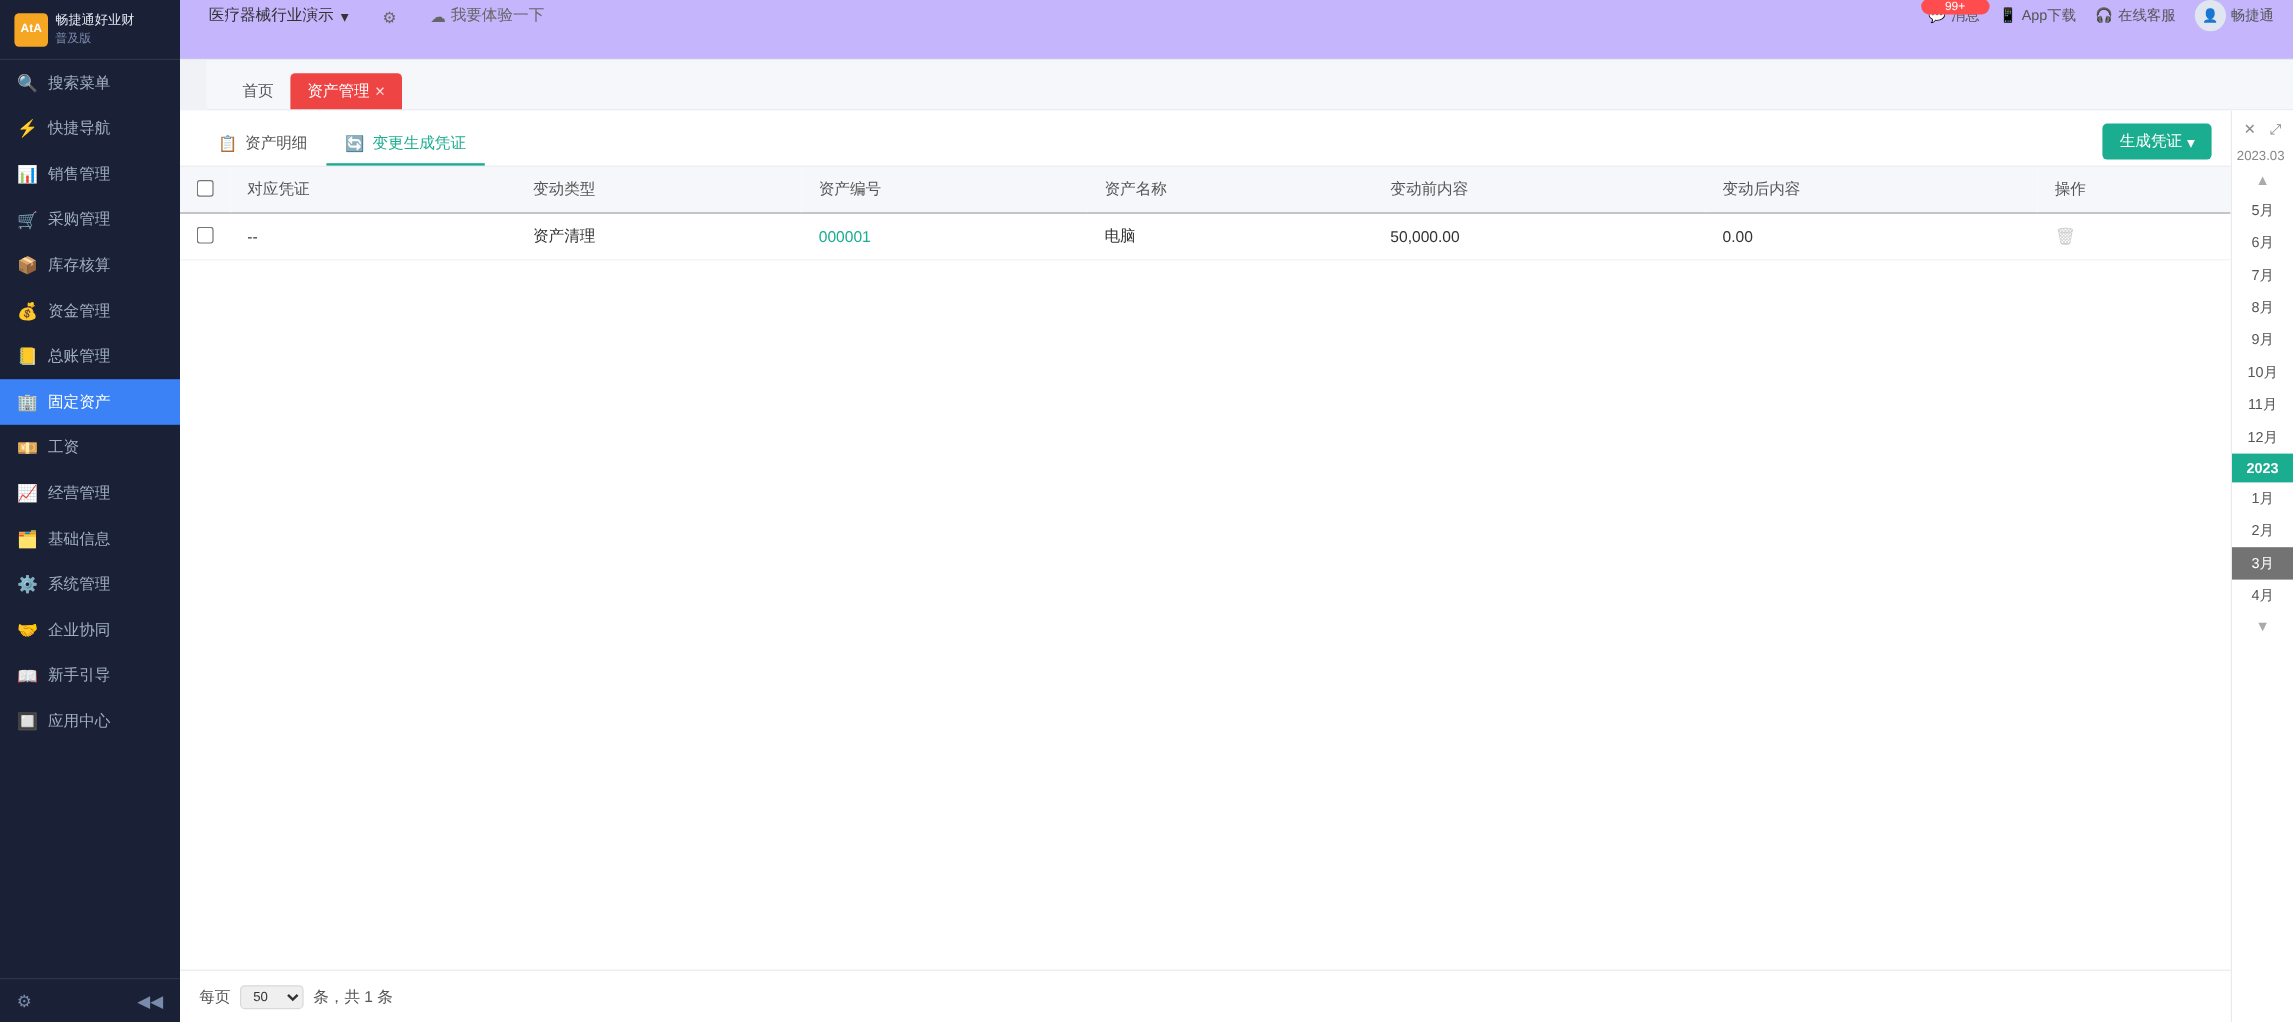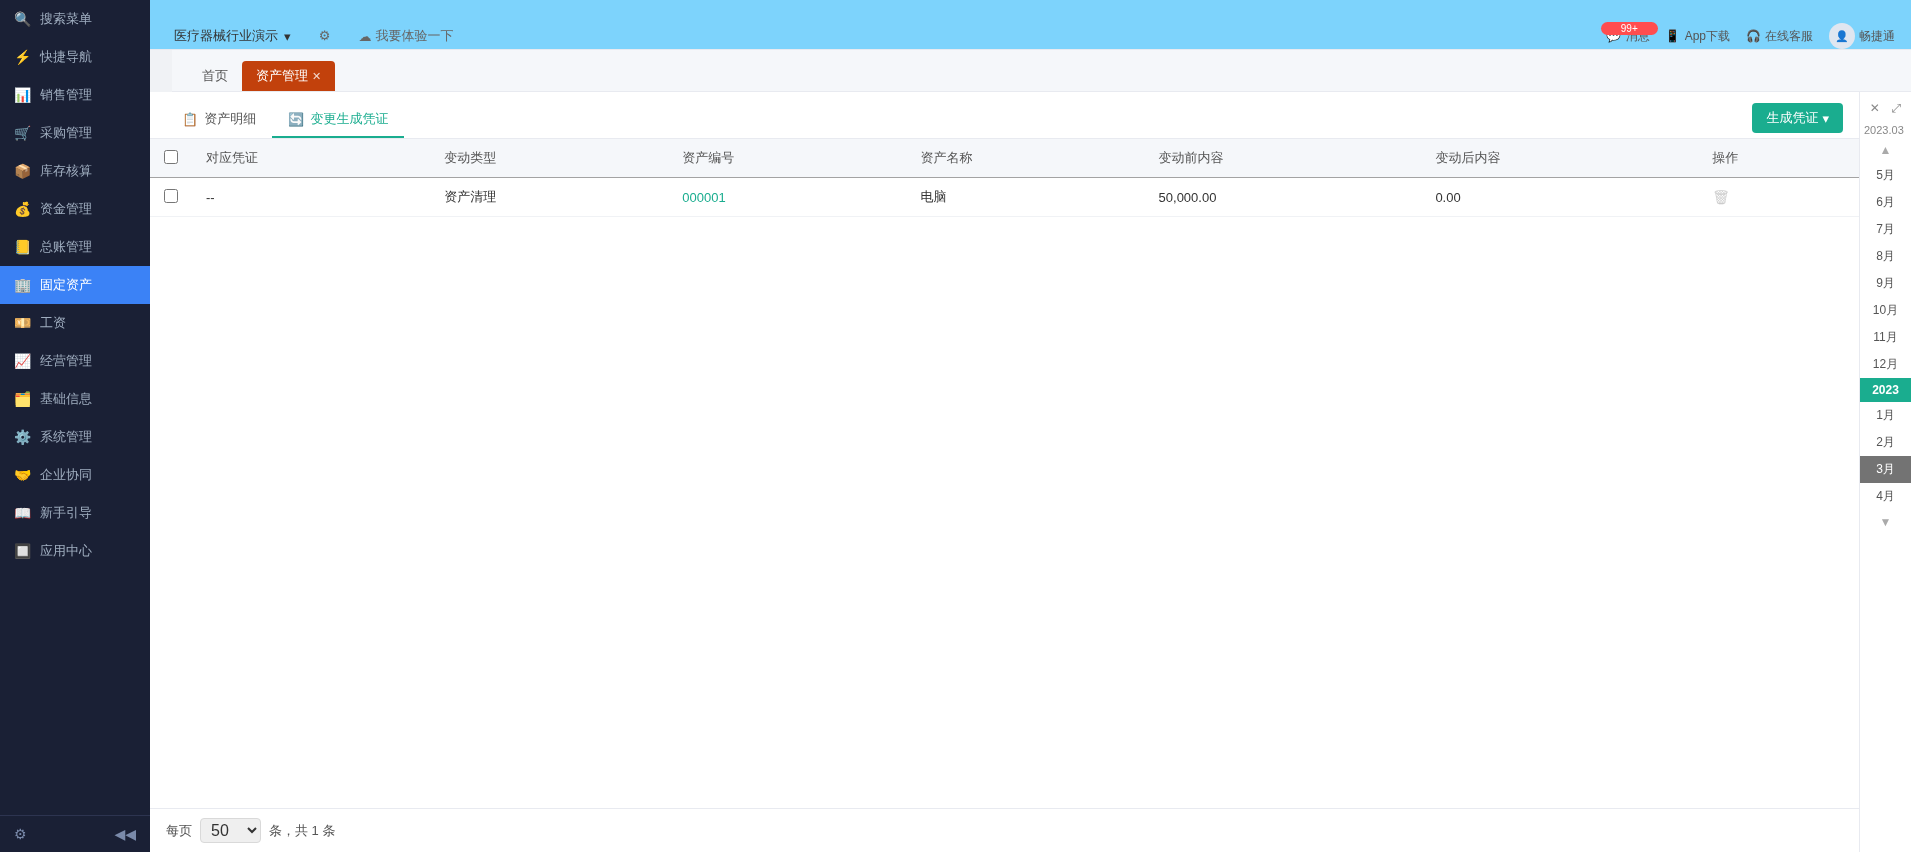--- a/index.html
+++ b/index.html
@@ -62,22 +62,22 @@
       flex: 1;
       display: flex;
       flex-direction: column;
       height: 100%;
       overflow: hidden;
     }
 
     
     .top-header {
       height: 50px;
-      background: #7dd3fc;
-      display: flex; align-items: flex-end;
+      background: #c4b5fd;
+      display: flex; align-items: flex-start;
       padding: 0 16px;
       border-bottom: 1px solid #e8eaf0;
       gap: 12px;
     }
     .company-selector {
       display: flex; align-items: center; gap: 6px;
       font-size: 13px; color: #333; cursor: pointer;
       padding: 4px 8px; border-radius: 4px;
     }
     .settings-btn {
@@ -124,21 +124,21 @@
       margin-left: 22px;
     }
     .tab-item {
       padding: 6px 14px;
       font-size: 13px;
       cursor: pointer;
       border-radius: 4px 4px 0 0;
       color: #555;
       display: flex; align-items: center; gap: 4px;
     }
-    .tab-item.active { background: #c2410c; color: #fff; }
+    .tab-item.active { background: #ef4444; color: #fff; }
     .tab-close { font-size: 11px; color: rgba(255,255,255,0.8); }
 
     
     .content {
       flex: 1; overflow: hidden; display: flex;
       background: #fff;
     }
 
     .content-main {
       flex: 1; display: flex; flex-direction: column; overflow: hidden;
@@ -203,21 +203,21 @@
     .pagination {
       height: 44px;
       display: flex; align-items: center;
       padding: 0 16px;
       border-top: 1px solid #e8eaf0;
       font-size: 13px; color: #555;
       gap: 8px;
     }
     .page-select {
       border: 1px solid #d9d9d9; border-radius: 4px;
-      padding: 2px 6px; font-size: 16px; color: #333;
+      padding: 2px 6px; font-size: 11px; color: #333;
     }
 
     
     .right-panel {
       width: 52px;
       background: #fff;
       border-left: 1px solid #e8eaf0;
       display: flex;
       flex-direction: column;
       position: relative;
@@ -271,20 +271,29 @@
 
     
     input[type="checkbox"] {
       width: 14px; height: 14px; cursor: pointer;
     }
   </style>
 </head>
 <body>
 
 <div class="sidebar">
+  <div class="sidebar-logo">
+    <div class="logo-icon">
+      <span>AtA</span>
+    </div>
+    <div>
+      <div class="logo-text">畅捷通好业财</div>
+      <div class="logo-sub">普及版</div>
+    </div>
+  </div>
 
   <div class="sidebar-nav">
 
     <div class="sidebar-item">
       <span class="nav-icon">🔍</span>
       <span>搜索菜单</span>
     </div>
     <div class="sidebar-item">
       <span class="nav-icon">⚡</span>
       <span>快捷导航</span>

